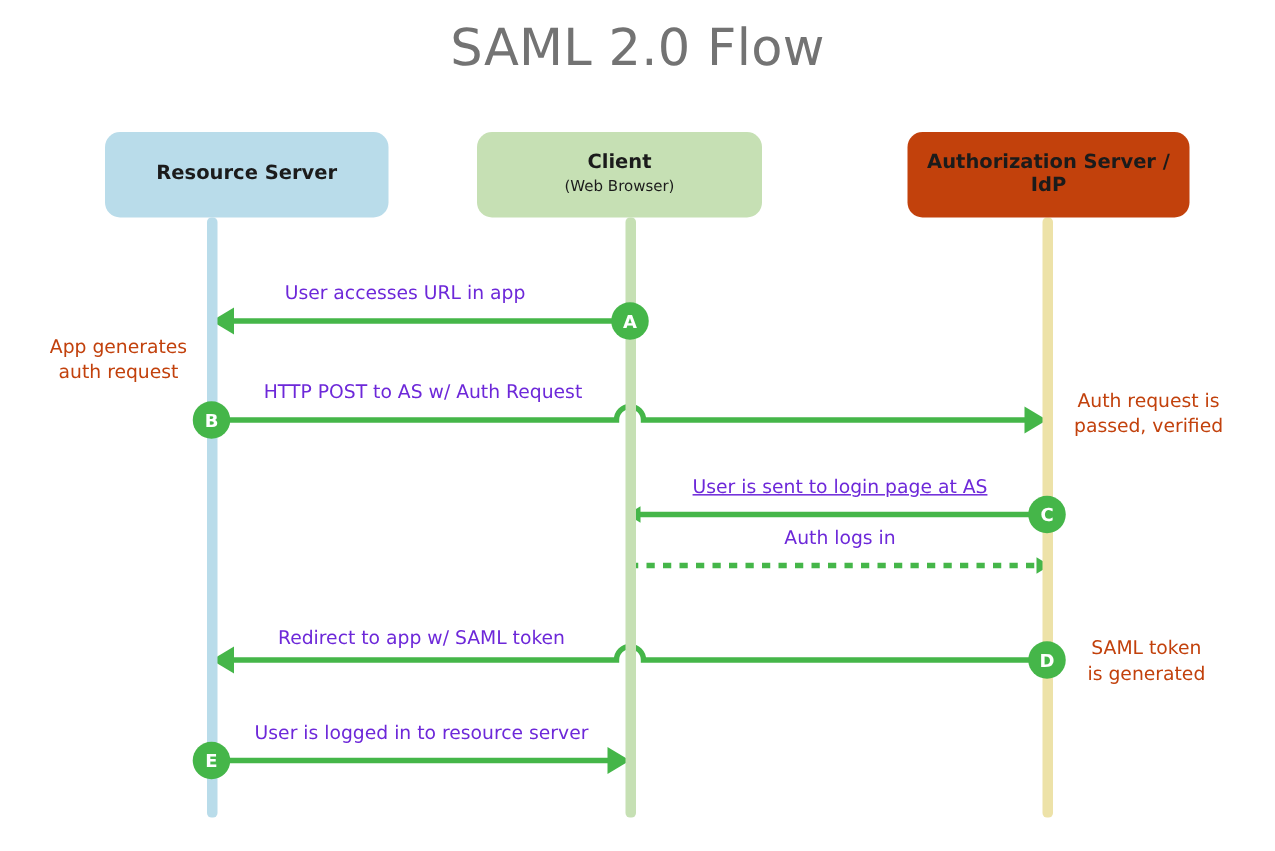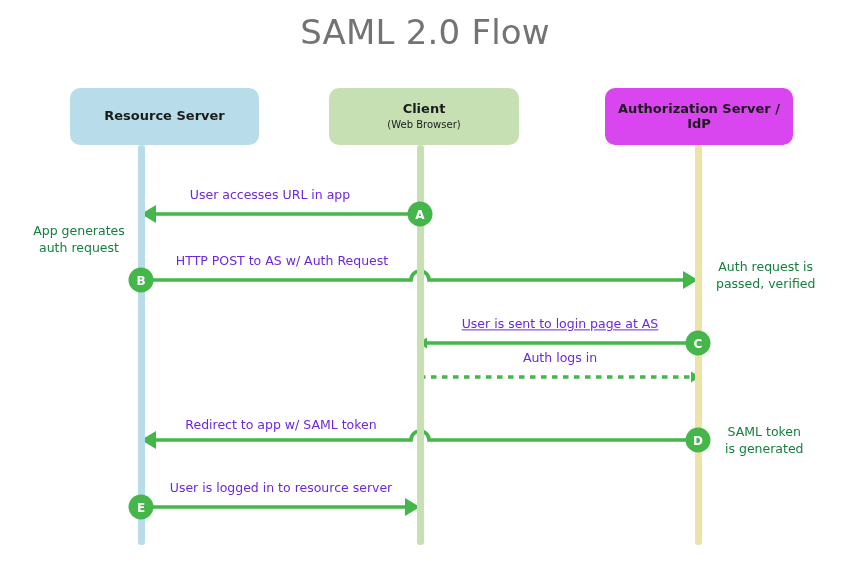--- a/index.html
+++ b/index.html
@@ -45,21 +45,21 @@
     transform:translate(-50%,-50%);
   }
 
   
   .msg{
     position:absolute;font-size:12.5px;color:#6d28d9;white-space:nowrap;
     transform:translate(-50%,-100%);text-align:center;line-height:1.25;
   }
   
   .note{
-    position:absolute;font-size:12.5px;color:#15803d;line-height:1.35;
+    position:absolute;font-size:12.5px;color:#c2410c;line-height:1.35;
   }
   .note.right{text-align:center;transform:translate(0,-50%);}
   .note.left{text-align:center;transform:translate(-50%,-50%);}
 </style>
 </head>
 <body>
 
 <div id="stage">
 
   <div class="title">SAML 2.0 Flow</div>
@@ -79,26 +79,26 @@
       <path d="M 141 507 L 407 507" fill="none" stroke="#45b649" stroke-width="3.6" stroke-linecap="butt"></path>
       <polygon points="420,507 405,498 405,516" fill="#45b649"></polygon>
     </svg>
 
   <div id="boxes-layer">
       <div class="lifeline" style="left: 137.5px; top: 145px; height: 400px; background: rgb(185, 220, 234);"></div>
       <div class="actor-box" style="left: 46px; top: 88px; width: 189px; height: 57px; background: rgb(185, 220, 234); margin-left: 24px;">
         <div class="actor-title">Resource Server</div>
       </div>
       <div class="lifeline" style="left: 416.5px; top: 145px; height: 400px; background: rgb(198, 224, 180);"></div>
-      <div class="actor-box" style="left: 329px; top: 88px; width: 190px; height: 57px; background: rgb(198, 224, 180);">
+      <div class="actor-box" style="left: 318px; top: 88px; width: 190px; height: 57px; background: rgb(198, 224, 180);">
         <div class="actor-title">Client</div>
         <div class="actor-sub">(Web Browser)</div>
       </div>
       <div class="lifeline" style="left: 694.5px; top: 145px; height: 400px; background: rgb(237, 226, 168);"></div>
-      <div class="actor-box" style="left: 605px; top: 88px; width: 188px; height: 57px; background: #d946ef;">
+      <div class="actor-box" style="left: 605px; top: 88px; width: 188px; height: 57px; background: #c2410c;">
         <div class="actor-title">Authorization Server / IdP</div>
       </div>
     </div>
   <div id="labels-layer">
       <div class="msg" style="left: 270px; top: 203px;">User accesses URL in app</div>
       <div class="msg" style="left: 282px; top: 269px;">HTTP POST to AS w/ Auth Request</div>
       <div class="msg" style="left: 560px; top: 332px; text-decoration: underline;">User is sent to login page at AS</div>
       <div class="msg" style="left: 560px; top: 366px;">Auth logs in</div>
       <div class="msg" style="left: 281px; top: 433px;">Redirect to app w/ SAML token</div>
       <div class="msg" style="left: 281px; top: 496px;">User is logged in to resource server</div>

